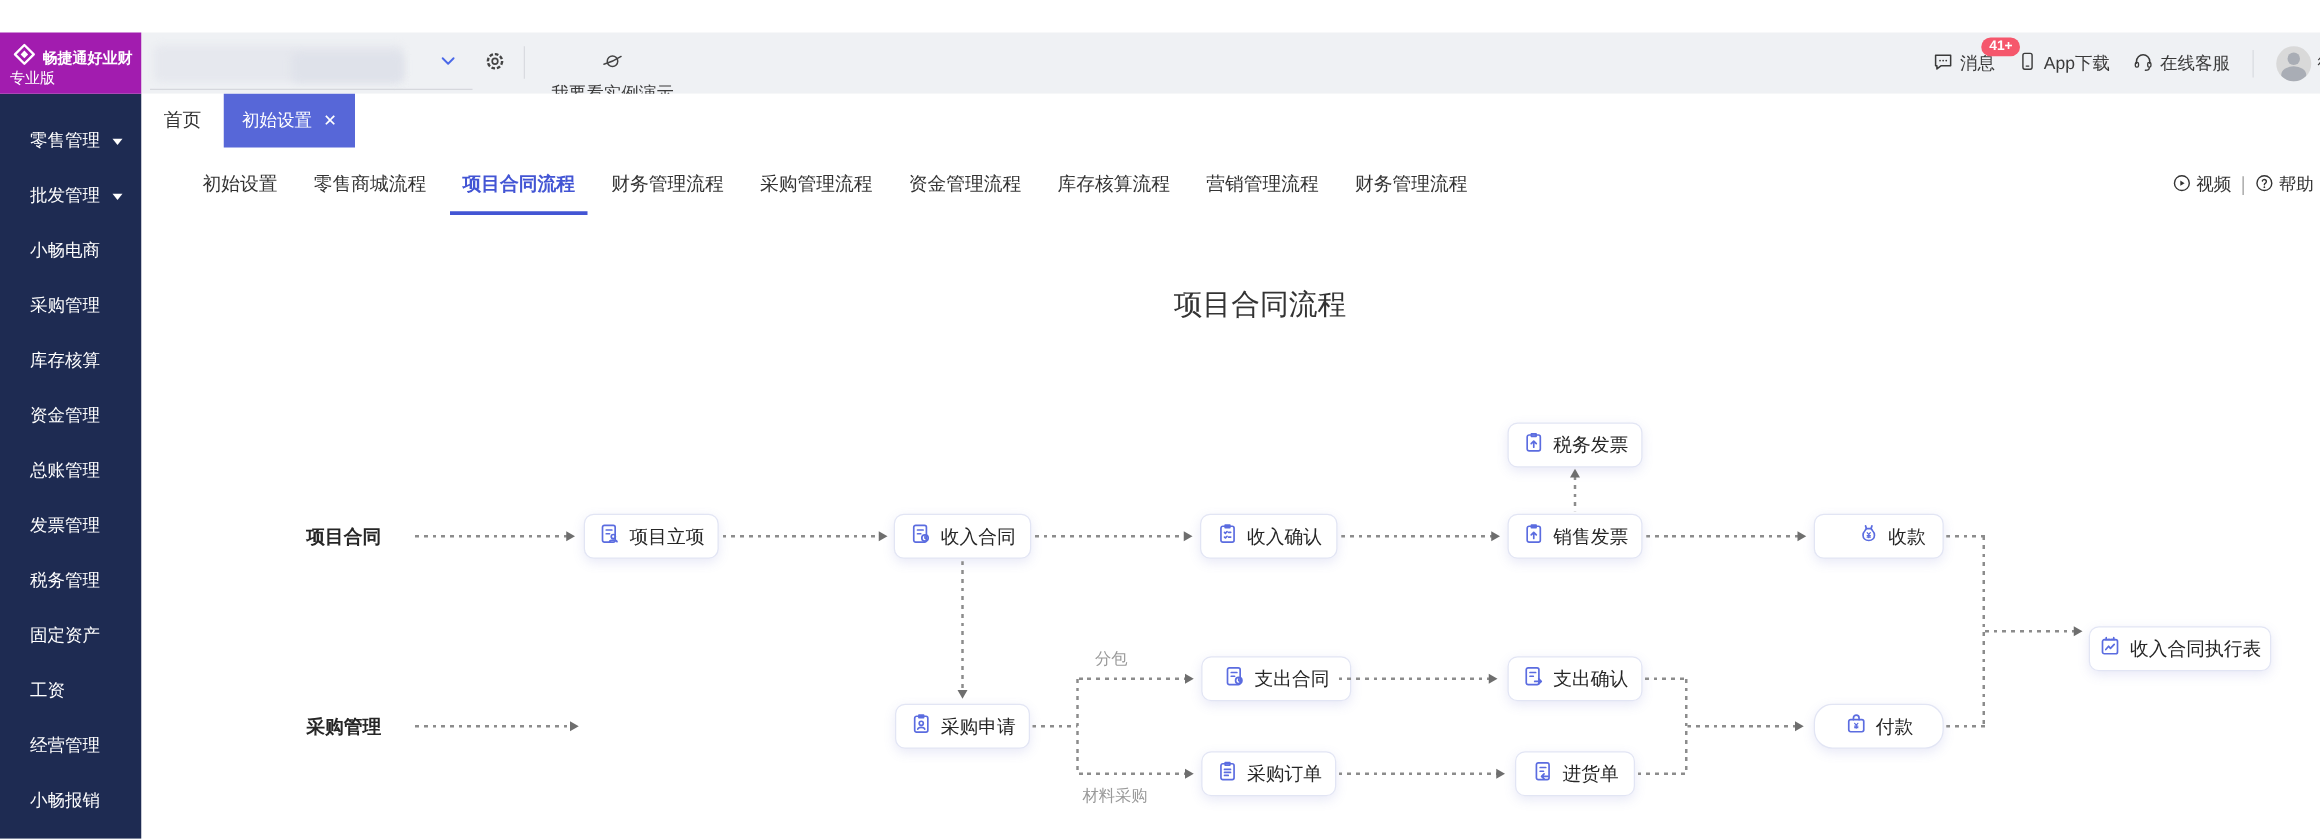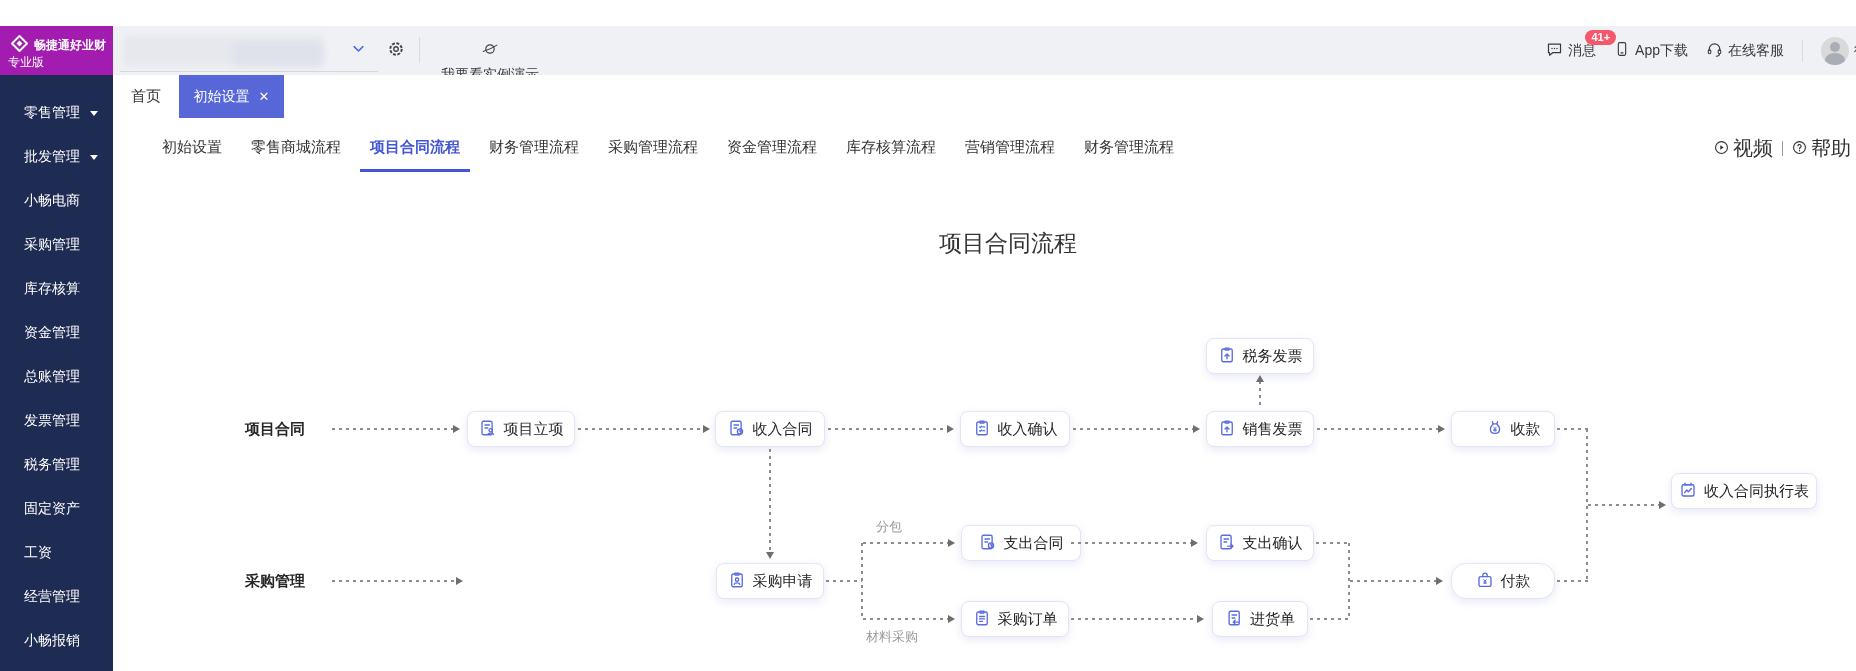--- a/index.html
+++ b/index.html
@@ -31,21 +31,21 @@
   .close-x{font-size:13px;line-height:1;cursor:pointer;}
   .close-x::before{content:"\2715";}
   
   .sidebar{position:absolute;left:0;top:75px;width:113px;height:596px;background:#1e2b52;padding-top:16px;box-sizing:border-box;z-index:4;}
   .side-item{height:44px;display:flex;align-items:center;padding-left:24px;color:#fff;font-size:14px;cursor:pointer;}
   .caret{width:0;height:0;border-left:4.5px solid transparent;border-right:4.5px solid transparent;border-top:5.5px solid #fff;margin-left:10px;display:inline-block;}
   
   .subnav{position:absolute;left:113px;top:128px;width:1743px;height:40px;display:flex;align-items:center;gap:29px;padding-left:49px;box-sizing:border-box;font-size:15px;color:#333;}
   .nav-item{cursor:pointer;padding-bottom:2px;}
   .nav-item.active{color:#4355d4;font-weight:bold;padding:0 10px 12px 10px;margin:0 -10px -14px -10px;border-bottom:3px solid #4355d4;}
-  .nav-right{position:absolute;right:5px;top:0;height:40px;display:flex;align-items:center;gap:7px;font-size:20px;color:#333;}
+  .nav-right{position:absolute;right:5px;top:0;height:40px;display:flex;align-items:center;gap:7px;font-size:14px;color:#333;}
   .nav-right .vdiv{width:1px;height:15px;background:#999;margin:0 2px;}
   .nav-right .lnk{display:flex;align-items:center;gap:4px;cursor:pointer;}
   
   .flow-title{position:absolute;left:878px;top:228px;width:260px;text-align:center;font-size:23px;color:#333;}
   .row-label{position:absolute;font-size:15px;font-weight:bold;color:#262626;}
   .node{position:absolute;height:36px;background:#fff;border:1px solid #e2e5f4;border-radius:8px;
         box-shadow:0 3px 9px rgba(100,110,200,.15);display:flex;align-items:center;justify-content:center;
         gap:7px;font-size:15px;color:#262626;box-sizing:border-box;cursor:pointer;}
   .node svg{flex:0 0 auto;}
   .eh{position:absolute;height:2px;background:repeating-linear-gradient(90deg,#8c8c8c 0 3px,transparent 3px 7px);}
@@ -282,21 +282,21 @@
   <span>税务发票</span>
 </div>
 <div class="node" style="left:1451px;top:411px;width:104px;padding-left:20px;">
   <span><svg width="18" height="18" viewBox="0 0 24 24" fill="none" stroke="#5b6ce0" stroke-width="1.8" stroke-linecap="round" stroke-linejoin="round">
         <path d="M9.5 6.5h5l1.6 2.3c1.4 1.4 2 3 2 4.8 0 3.2-2.4 5.6-6.1 5.6s-6.1-2.4-6.1-5.6c0-1.8.6-3.4 2-4.8z"></path>
         <path d="M9.5 6.5L8.6 3.6M14.5 6.5l.9-2.9"></path>
         <path d="M10.3 10.8l1.7 2 1.7-2M12 12.8v3.4M10.3 13.9h3.4M10.3 15.6h3.4" stroke-width="1.3"></path>
       </svg></span>
   <span>收款</span>
 </div>
-<div class="node" style="left:1671px;top:473px;width:146px;">
+<div class="node" style="left:1671px;top:501px;width:146px;">
   <span><svg width="18" height="18" viewBox="0 0 24 24" fill="none" stroke="#5b6ce0" stroke-width="1.8" stroke-linecap="round" stroke-linejoin="round">
         <rect x="4" y="5" width="16" height="15" rx="2"></rect>
         <path d="M8 2.8v3M16 2.8v3M7 5h10" stroke-dasharray="1.6 1.6"></path>
         <path d="M7.5 15.5l3-3.5 2 2.3 4-4.3"></path>
       </svg></span>
   <span>收入合同执行表</span>
 </div>
 
 <div class="node" style="left:716px;top:563px;width:108px;">
   <span><svg width="18" height="18" viewBox="0 0 24 24" fill="none" stroke="#5b6ce0" stroke-width="1.8" stroke-linecap="round" stroke-linejoin="round">

